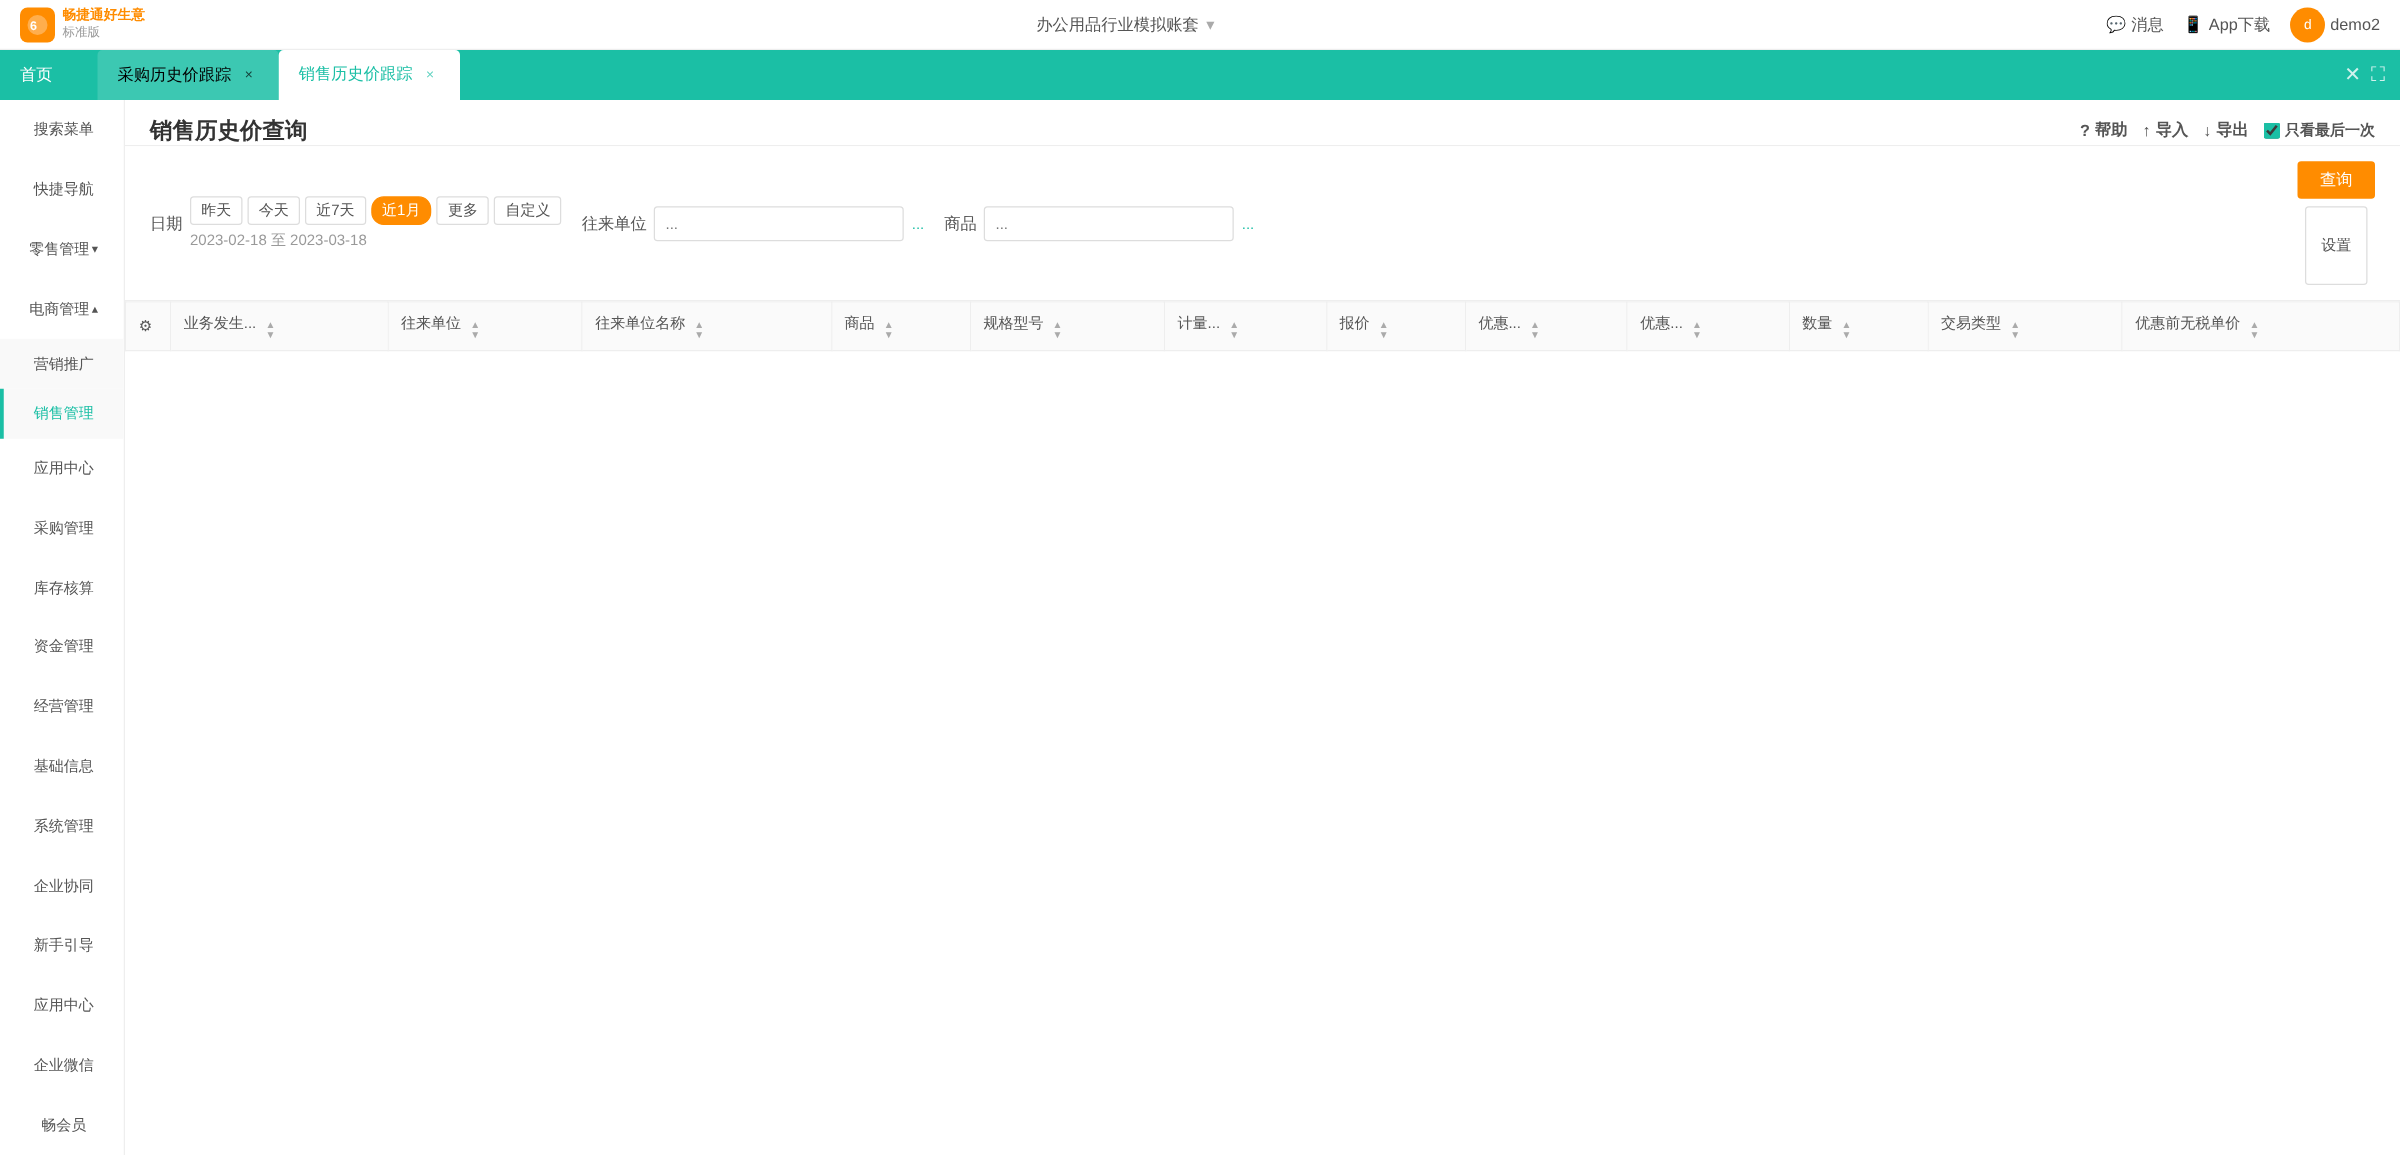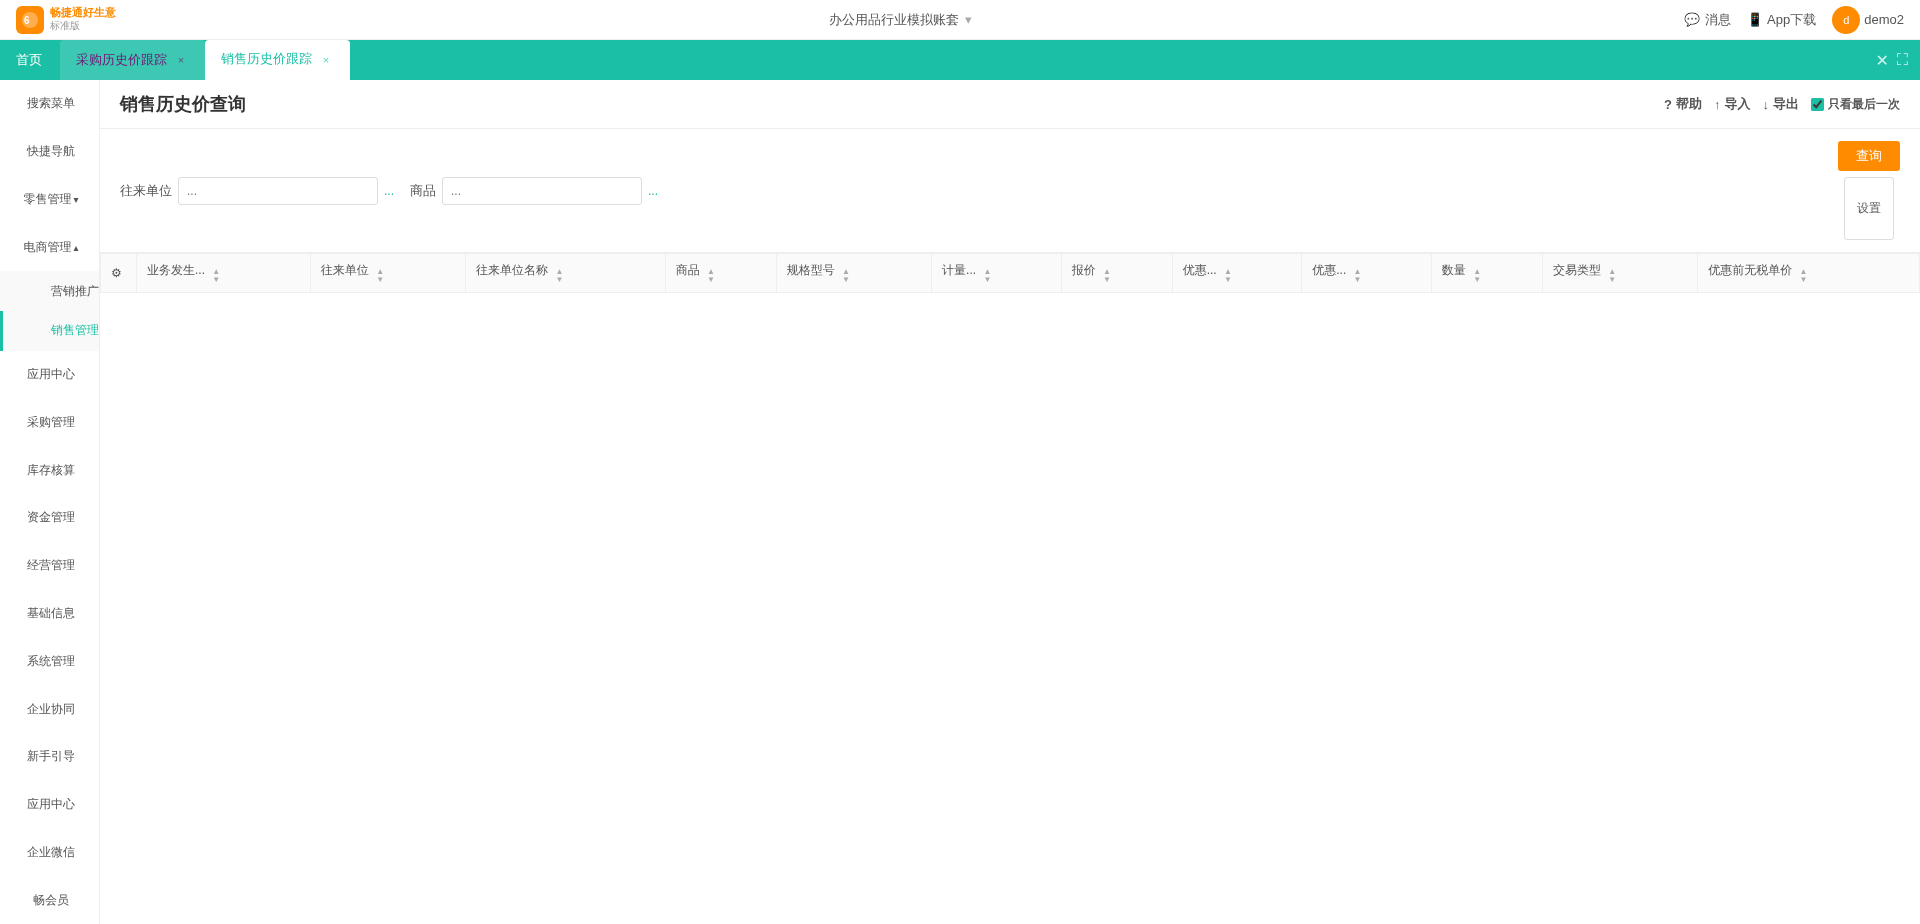--- a/index.html
+++ b/index.html
@@ -16,42 +16,42 @@
     .top-bar-center { display: flex; align-items: center; gap: 6px; font-size: 13px; color: #555; }
     .top-bar-right { display: flex; align-items: center; gap: 16px; font-size: 13px; color: #555; }
     .top-bar-right .action-item { display: flex; align-items: center; gap: 4px; cursor: pointer; }
     .avatar { width: 28px; height: 28px; background: #ff8c00; border-radius: 50%; display: flex; align-items: center; justify-content: center; color: #fff; font-size: 11px; }
 
     
     .tab-bar { height: 40px; background: #1bbfa5; display: flex; align-items: center; padding: 0; flex-shrink: 0; position: relative; }
     .tab-item { height: 40px; display: flex; align-items: center; padding: 12px 16px; cursor: pointer; color: rgba(255,255,255,0.85); font-size: 13px; gap: 6px; position: relative; }
     .tab-item.home { background: transparent; color: #fff; font-weight: 500; }
     .tab-item.active { background: #fff; color: #1bbfa5; font-weight: 500; border-radius: 4px 4px 0 0; align-items: flex-end; }
-    .tab-item.inactive { background: rgba(255,255,255,0.15); color: #701a75; margin-left: 2px; border-radius: 4px 4px 0 0; }
+    .tab-item.inactive { background: rgba(255,255,255,0.15); color: #000000; margin-left: 20px; border-radius: 4px 4px 0 0; }
     .tab-close { width: 16px; height: 16px; display: flex; align-items: center; justify-content: center; border-radius: 50%; font-size: 11px; color: inherit; opacity: 0.7; }
     .tab-bar-actions { margin-left: auto; display: flex; align-items: center; gap: 8px; padding-right: 12px; }
     .tab-bar-actions button { background: none; border: none; cursor: pointer; color: #fff; font-size: 16px; opacity: 0.8; }
 
     
     .main-layout { display: flex; flex: 1; overflow: hidden; }
 
     
     .sidebar { width: 100px; background: #fff; border-right: 1px solid #eee; display: flex; flex-direction: column; flex-shrink: 0; overflow-y: auto; }
     .sidebar-item { height: 48px; display: flex; align-items: center; justify-content: center; cursor: pointer; font-size: 12px; color: #555; text-align: center; border-left: 3px solid transparent; transition: all 0.2s; }
     .sidebar-item.has-arrow { position: relative; }
     .sidebar-item .arrow { font-size: 10px; margin-left: 2px; }
-    .sidebar-sub-item { height: 40px; display: flex; align-items: center; justify-content: flex-end; cursor: pointer; font-size: 12px; color: #555; background: #f9f9f9; border-left: 3px solid transparent; }
+    .sidebar-sub-item { height: 40px; display: flex; align-items: center; justify-content: center; cursor: pointer; font-size: 12px; color: #555; background: #f9f9f9; border-left: 3px solid transparent; }
     .sidebar-sub-item.active { color: #1bbfa5; border-left-color: #1bbfa5; }
 
     
     .content { flex: 1; display: flex; flex-direction: column; overflow: hidden; background: #fff; }
 
     
     .page-header { padding: 12px 20px 0; border-bottom: 1px solid #eee; background: #fff; flex-shrink: 0; }
-    .page-title { font-size: 18px; font-weight: 600; color: #333; margin-bottom: 12px; display: flex; align-items: center; justify-content: space-between; }
+    .page-title { font-size: 18px; font-weight: 600; color: #333; display: flex; align-items: center; justify-content: space-between; }
     .page-title-actions { display: flex; align-items: center; gap: 12px; font-size: 13px; color: #555; }
     .page-title-actions .action { display: flex; align-items: center; gap: 4px; cursor: pointer; }
 
     
     .filter-area { padding: 12px 20px; background: #fff; border-bottom: 1px solid #eee; flex-shrink: 0; }
     .filter-row { display: flex; align-items: center; gap: 16px; flex-wrap: wrap; }
     .filter-group { display: flex; align-items: center; gap: 6px; }
     .filter-label { color: #555; font-size: 13px; white-space: nowrap; }
     .date-buttons { display: flex; gap: 4px; align-items: center; }
     .date-btn { padding: 2px 8px; border: 1px solid #ddd; background: #fff; border-radius: 3px; cursor: pointer; font-size: 12px; color: #555; }
@@ -220,20 +220,34 @@
           <label class="checkbox-label">
             <input type="checkbox" checked="" style="">
             <span>只看最后一次</span>
           </label>
         </div>
       </div>
     </div>
 
     <div class="filter-area">
       <div class="filter-row">
+        <div class="filter-group">
+          <span class="filter-label">日期</span>
+          <div class="filter-vertical-group">
+            <div class="date-buttons">
+              <button class="date-btn">昨天</button>
+              <button class="date-btn">今天</button>
+              <button class="date-btn">近7天</button>
+              <button class="date-btn active">近1月</button>
+              <button class="date-btn">更多</button>
+              <button class="date-btn">自定义</button>
+            </div>
+            <div class="date-range">2023-02-18 至 2023-03-18</div>
+          </div>
+        </div>
 
         <div class="filter-group">
           <span class="filter-label">往来单位</span>
           <input class="filter-input" type="text" placeholder="..." style="">
           <span class="filter-dots">...</span>
         </div>
 
         <div class="filter-group">
           <span class="filter-label">商品</span>
           <input class="filter-input" type="text" placeholder="..." style="">

